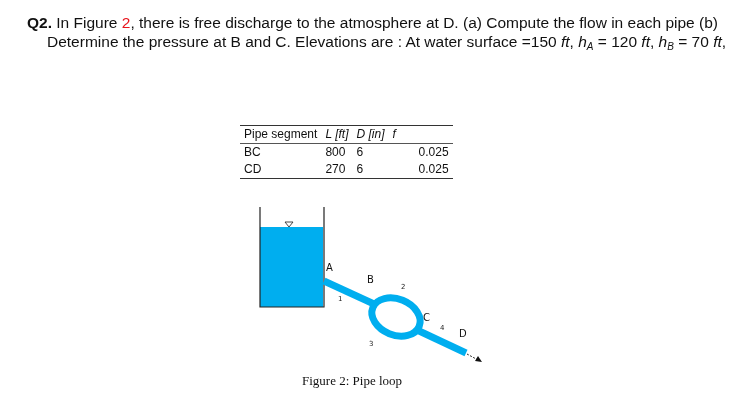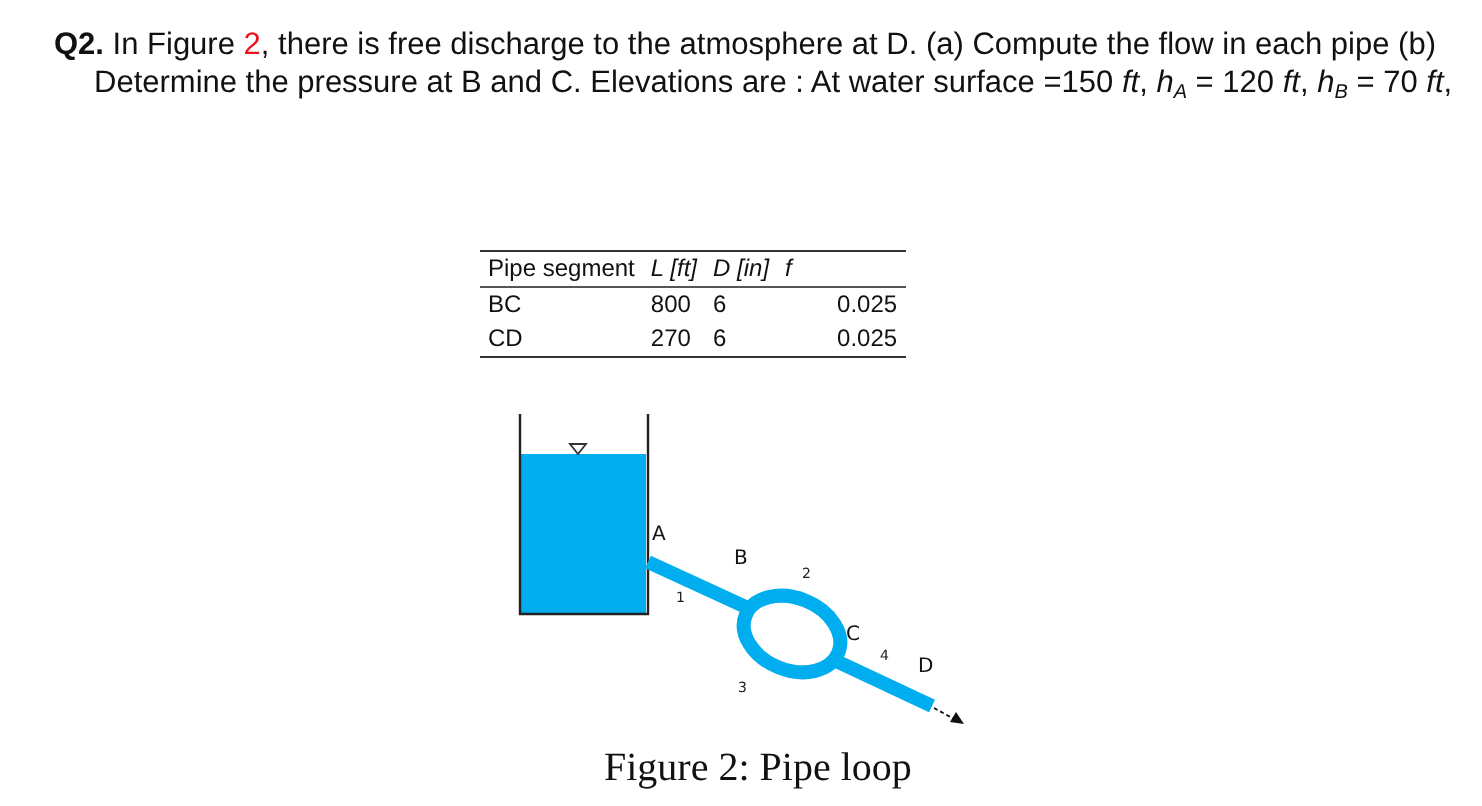--- a/index.html
+++ b/index.html
@@ -15,21 +15,21 @@
   .sub { font-size: 10px; vertical-align: -3px; font-style: italic; }
   table.pipes { position: absolute; left: 240px; top: 86px; border-collapse: collapse;
                 font-family: Liberation Sans, sans-serif; font-size: 12px; margin-top: 39px; }
   table.pipes th, table.pipes td { padding: 0 4px; text-align: left; font-weight: normal; line-height: 17px; }
   table.pipes thead tr { border-top: 1.5px solid #333; border-bottom: 1px solid #555; }
   table.pipes tbody tr:last-child { border-bottom: 1.5px solid #333; }
   table.pipes th.it { font-style: italic; }
   .fig { position: absolute; left: 250px; top: 200px; width: 250px; height: 170px; }
   .label { position: absolute; font-family: "DejaVu Sans", sans-serif; font-size: 10px; color: #111; }
   .num { position: absolute; font-family: "DejaVu Sans", sans-serif; font-size: 7px; color: #222; }
-  .caption { position: absolute; left: 302px; top: 373px; font-family: "Liberation Serif", serif; font-size: 20px; }
+  .caption { position: absolute; left: 302px; top: 373px; font-family: "Liberation Serif", serif; font-size: 13px; }
 </style>
 </head>
 <body>
 
 <div class="problem">
   <div class="line">
     <span class="qnum">Q2.</span>
     <span>In Figure </span><span class="ref">2</span><span>, there is free discharge to the atmosphere at D. (a) Compute the flow in each pipe (b)</span>
   </div>
   <div class="line indent">

